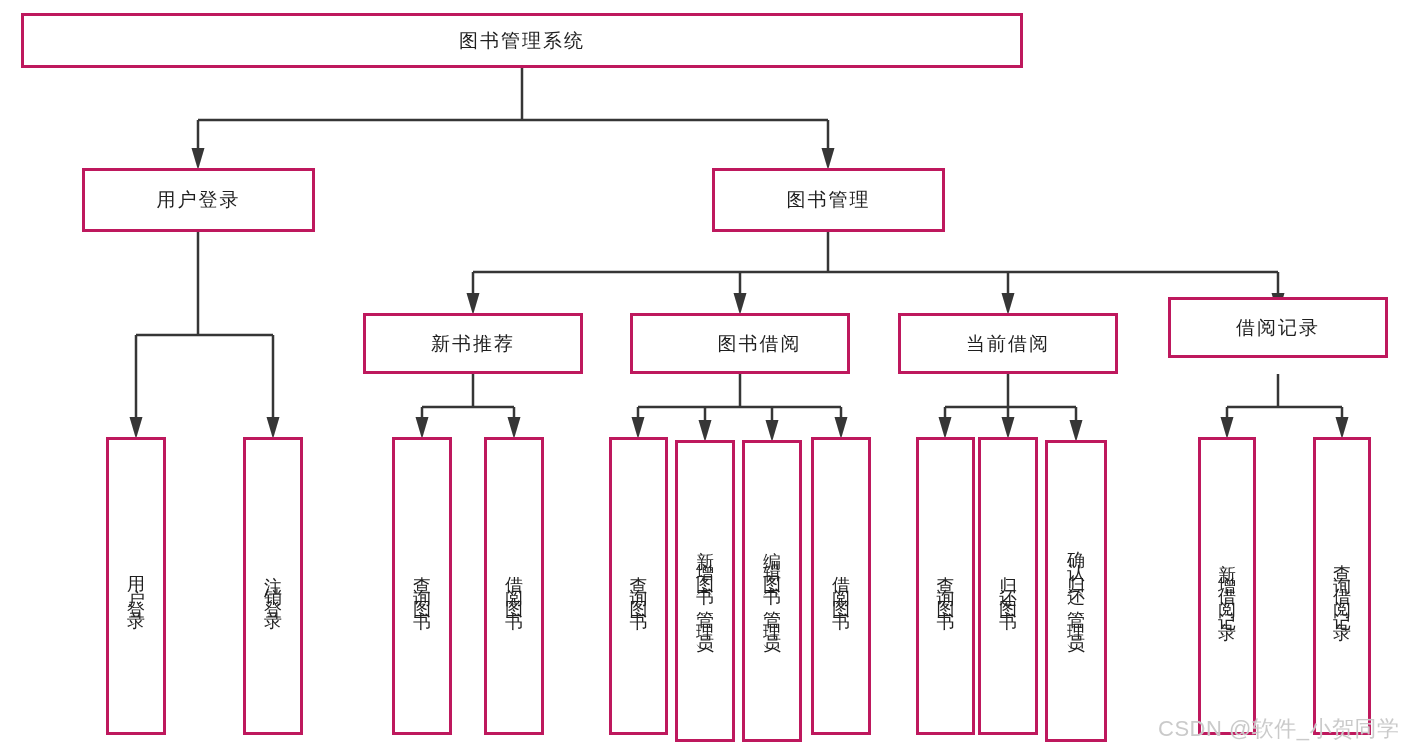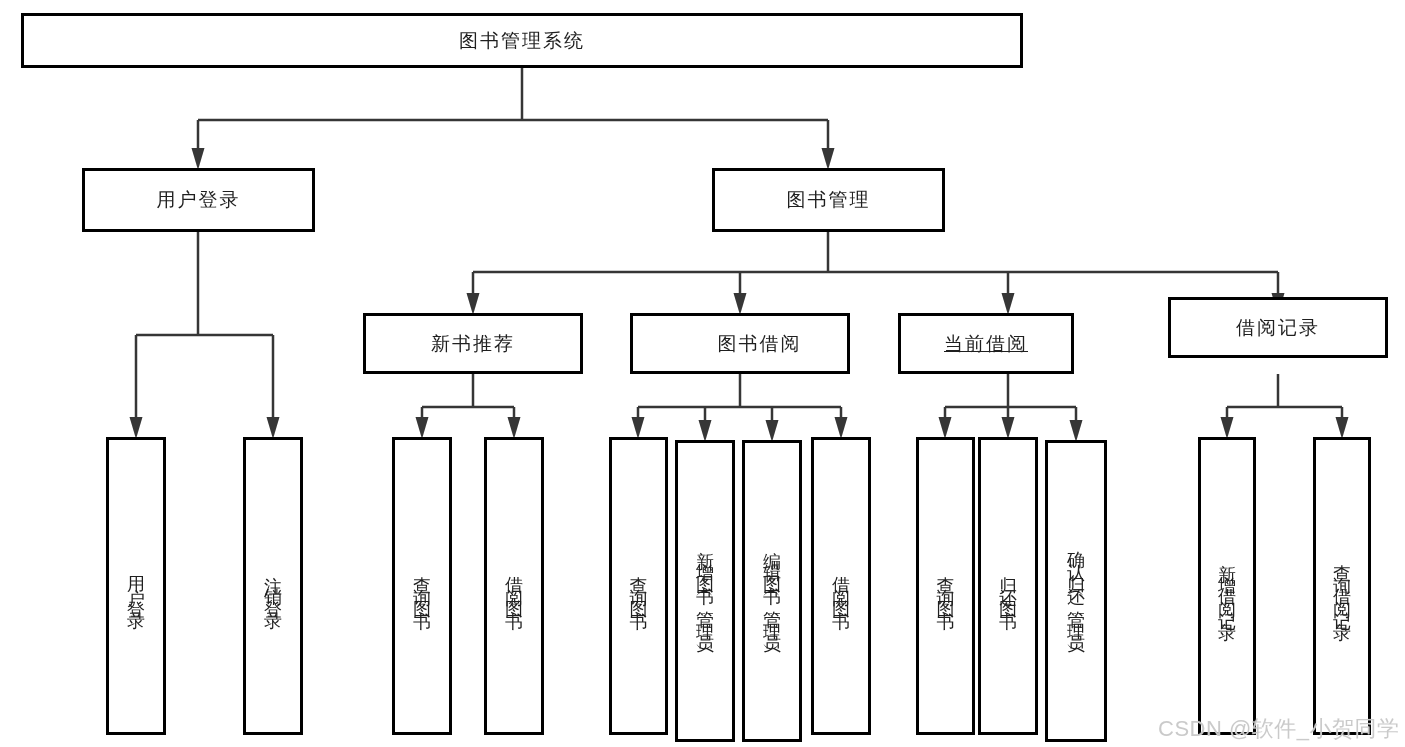--- a/index.html
+++ b/index.html
@@ -11,21 +11,21 @@
     overflow:hidden;
   }
   #connectors {
     position:absolute; left:0; top:0; width:1405px; height:747px;
     z-index:0;
   }
   .node {
     position:absolute;
     box-sizing:border-box;
     background:#ffffff;
-    border:3px solid #000000;
+    border:3px solid #be185d;
     display:flex; align-items:center; justify-content:center;
     color:#1f1f1f;
     z-index:1;
   }
   .hnode { font-size:19px; letter-spacing:2px; }
   .vnode span {
     writing-mode:vertical-rl;
     text-orientation:mixed;
     font-size:18px;
     letter-spacing:12px;
@@ -128,21 +128,21 @@
     </g>
   </svg>
 
   <div class="node hnode" style="left:21px; top:13px; width:1002px; height:55px;">图书管理系统</div>
 
   <div class="node hnode" style="left:82px; top:168px; width:233px; height:64px;">用户登录</div>
   <div class="node hnode" style="left:712px; top:168px; width:233px; height:64px;">图书管理</div>
 
   <div class="node hnode" style="left:363px; top:313px; width:220px; height:61px;">新书推荐</div>
   <div class="node hnode" style="left:630px; top:313px; width:220px; height:61px;padding-left:39px;">图书借阅</div>
-  <div class="node hnode" style="left:898px; top:313px; width:176px; height:61px;text-decoration:underline;">当前借阅</div>
+  <div class="node hnode" style="left:898px; top:313px; width:220px; height:61px;">当前借阅</div>
   <div class="node hnode" style="left:1168px; top:297px; width:220px; height:61px;">借阅记录</div>
 
   <div class="node vnode" style="left:106px; top:437px; width:60px; height:298px;">
     <span>用户登录</span>
   </div>
   <div class="node vnode" style="left:243px; top:437px; width:60px; height:298px;">
     <span>注销登录</span>
   </div>
 
   <div class="node vnode" style="left:392px; top:437px; width:60px; height:298px;">

